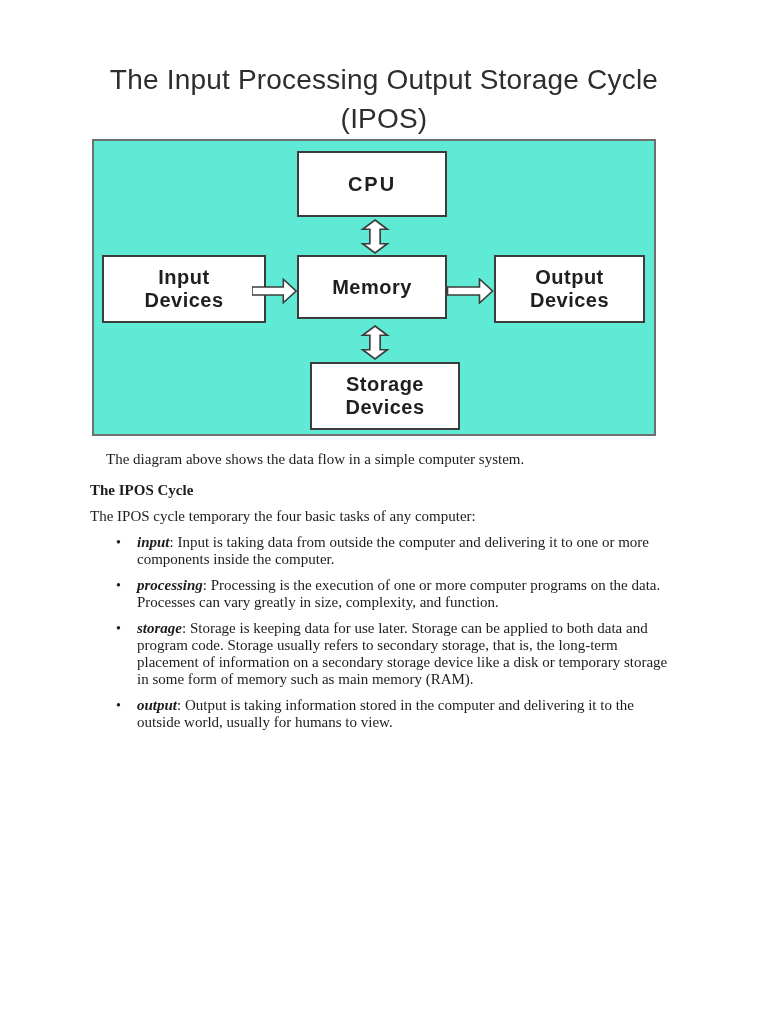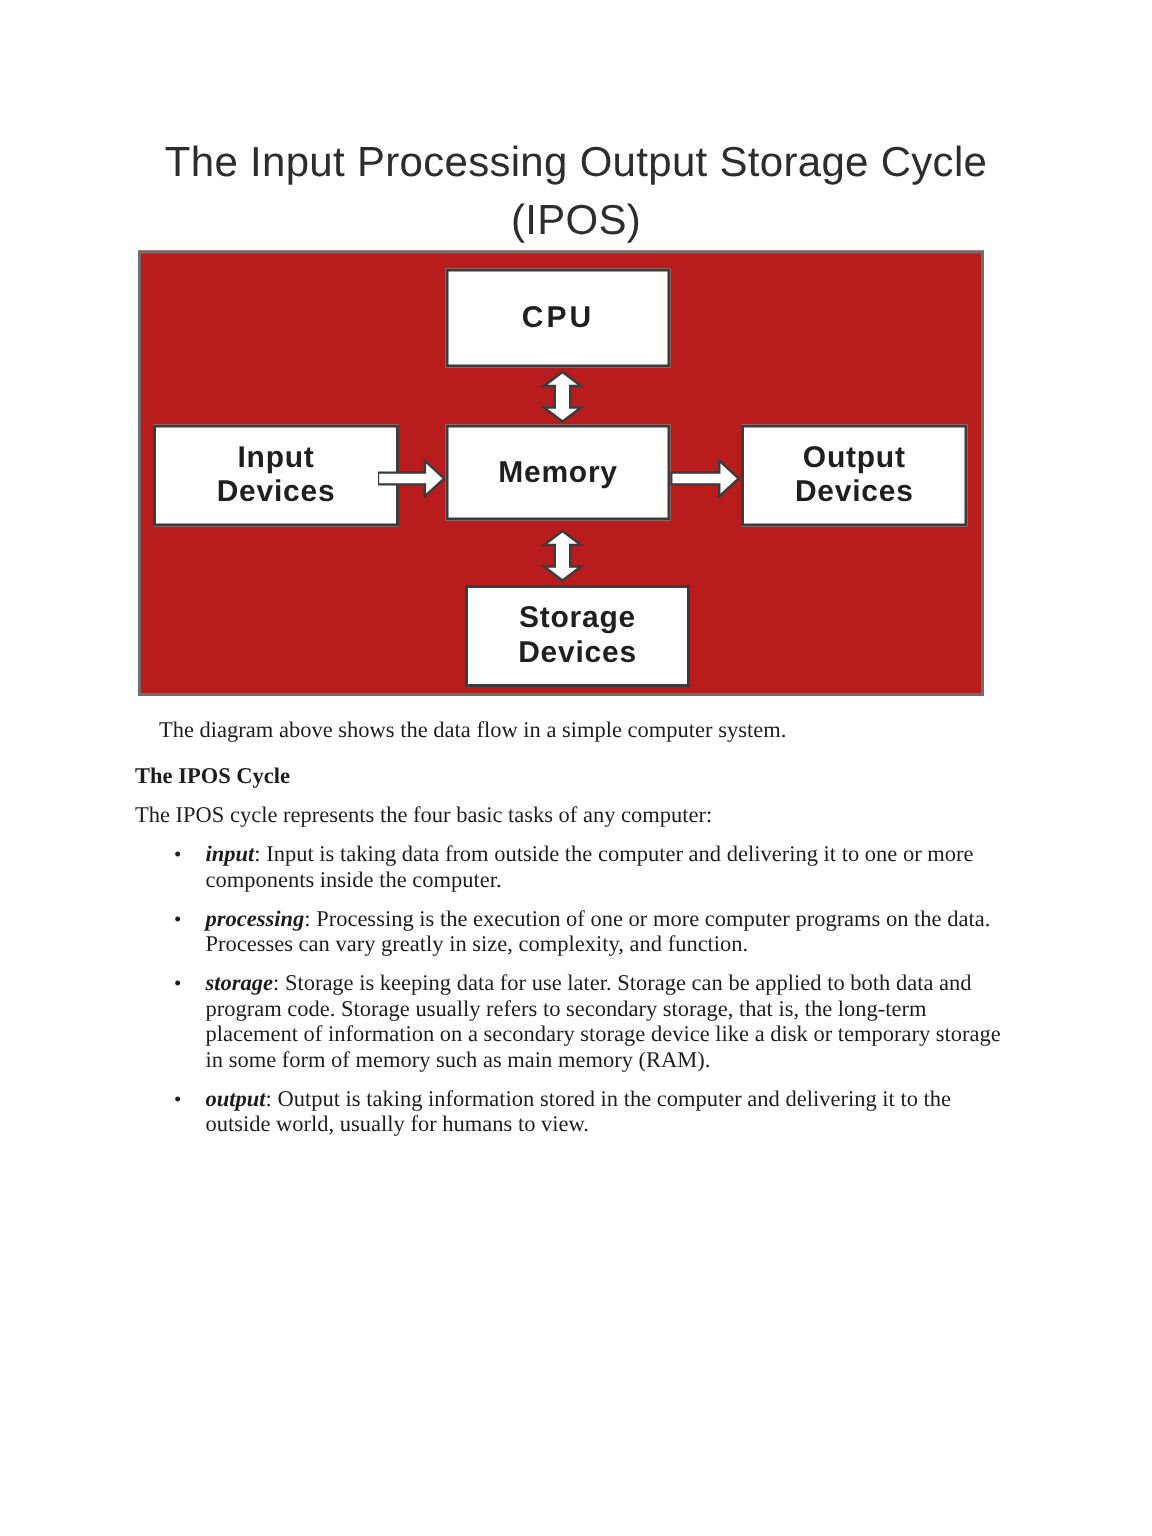--- a/index.html
+++ b/index.html
@@ -11,39 +11,39 @@
     position: relative;
     width: 768px;
     height: 1024px;
     background: var(--background, #ffffff);
     font-family: "Liberation Serif", serif;
     color: var(--text, #1c1c1c);
     overflow: hidden;
   }
   
   .doc-title {
-    margin: 88px 40px 0 40px;
+    margin: 60px 40px 0 40px;
     text-align: center;
     font-family: "Liberation Sans", sans-serif;
     font-weight: 400;
     font-size: 28px;
     line-height: 39px;
     color: #2d2d2d;
     letter-spacing: 0.2px;
   }
   
   .diagram-frame {
     position: relative;
     box-sizing: content-box;
     margin-left: 92px;
     margin-top: 1px;
     width: 560px;
     height: 293px;
     border: 2px solid var(--outer-border, #6e6e6e);
-    background: #b91c1c;
+    background: #5eead4;
   }
   .node {
     position: absolute;
     box-sizing: border-box;
     border: 2px solid var(--node-border, #3c3c3c);
     background: #ffffff;
     display: flex;
     align-items: center;
     justify-content: center;
     text-align: center;
@@ -159,21 +159,21 @@
     </div>
 
   </div>
 
   <div class="text-block">
 
     <p class="caption">The diagram above shows the data flow in a simple computer system.</p>
 
     <p class="section-heading">The IPOS Cycle</p>
 
-    <p class="intro">The IPOS cycle represents the four basic tasks of any computer:</p>
+    <p class="intro">The IPOS cycle temporary the four basic tasks of any computer:</p>
 
     <ul class="ipos-list">
       <li><span class="term">input</span><span>: Input is taking data from outside the computer and delivering it to one or more components inside the computer.</span></li>
       <li><span class="term">processing</span><span>: Processing is the execution of one or more computer programs on the data. Processes can vary greatly in size, complexity, and function.</span></li>
       <li><span class="term">storage</span><span>: Storage is keeping data for use later. Storage can be applied to both data and program code. Storage usually refers to secondary storage, that is, the long-term placement of information on a secondary storage device like a disk or temporary storage in some form of memory such as main memory (RAM).</span></li>
       <li><span class="term">output</span><span>: Output is taking information stored in the computer and delivering it to the outside world, usually for humans to view.</span></li>
     </ul>
 
   </div>
 

